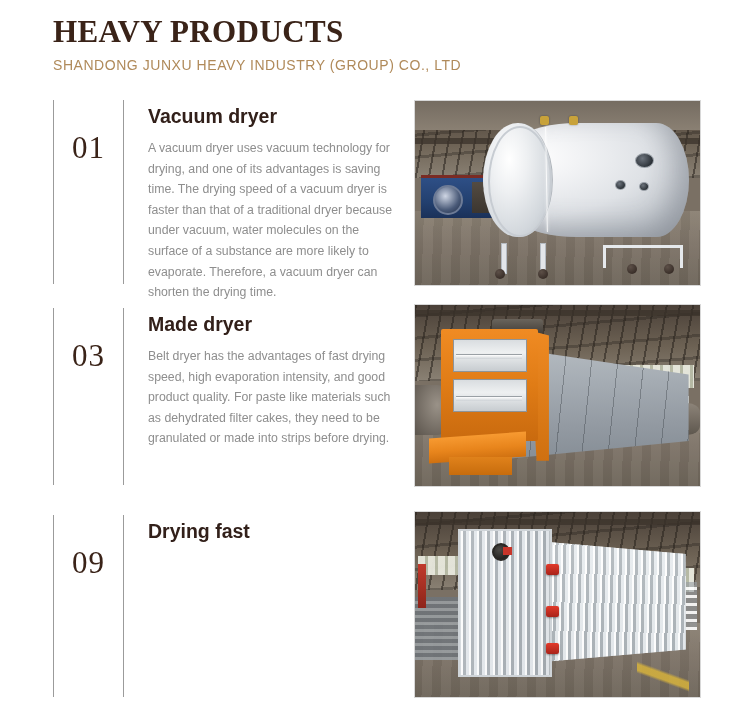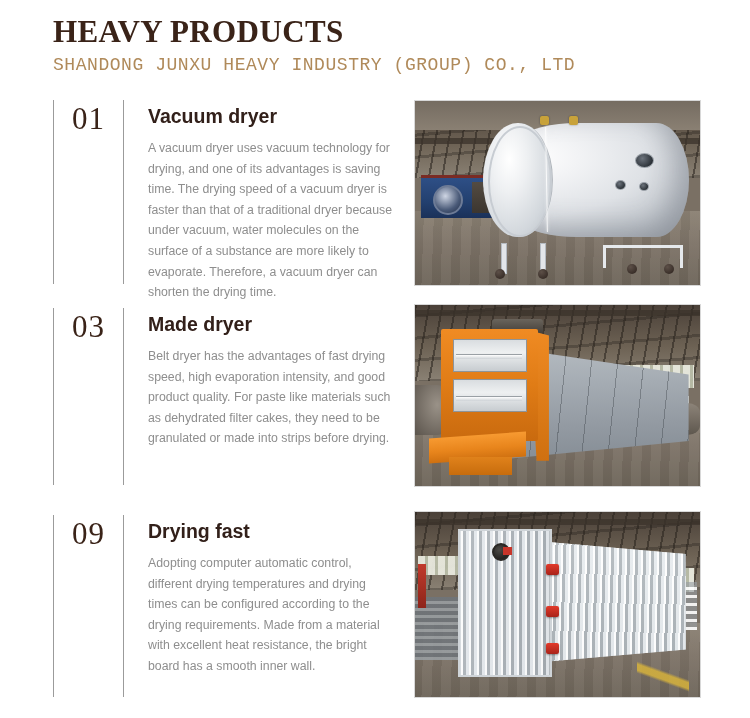--- a/index.html
+++ b/index.html
@@ -26,22 +26,22 @@
     font-family: "Liberation Serif", serif;
     font-weight: bold;
     font-size: 31px;
     line-height: 36px;
     letter-spacing: 0.4px;
     color: #3a2318;
     margin: 0;
     white-space: nowrap;
   }
   .sub-title {
-    font-family: Liberation Mono, monospace;
-    font-size: 18px;
+    font-family: Liberation Sans, sans-serif;
+    font-size: 14px;
     line-height: 18px;
     letter-spacing: 0.55px;
     color: #b08a5a;
     margin: 6px 0 0 0;
     white-space: nowrap;
   }
 
   
   .product-list {
     position: absolute;
@@ -64,21 +64,21 @@
     bottom: 4px;
     width: 1px;
     background: #9b9b9b;
   }
   .rule-left  { left: 53px; }
   .rule-right { left: 123px; }
 
   .index-number {
     position: absolute;
     left: 53px;
-    top: 6px;
+    top: 35px;
     width: 71px;
     text-align: center;
     font-family: "Liberation Serif", serif;
     font-size: 31px;
     line-height: 34px;
     color: #3a2318;
     letter-spacing: 1px;
   }
 
   .block-body {
@@ -425,21 +425,20 @@
       </div>
     </div>
   </div>
 
   <div class="product-block block-3">
     <div class="rule rule-left"></div>
     <div class="rule rule-right"></div>
     <div class="index-number">09</div>
     <div class="block-body">
       <h2 class="block-heading">Drying fast</h2>
-      <p class="block-text">Adopting computer automatic control, different drying temperatures and drying times can be configured according to the drying requirements. Made from a material with excellent heat resistance, the bright board has a smooth inner wall.</p>
     </div>
     <div class="photo photo-3">
       <div class="scene">
         <div class="roof"></div>
         <div class="roof-beam" style="top:4%;"></div>
         <div class="bright-windows" style="right:2%; top:30%; width:30%;"></div>
         <div class="bright-windows" style="left:1%; top:24%; width:20%; height:10%;"></div>
         <div class="floor"></div>
         <div class="p3-yellow-line"></div>
         <div class="p3-right-rack"></div>

